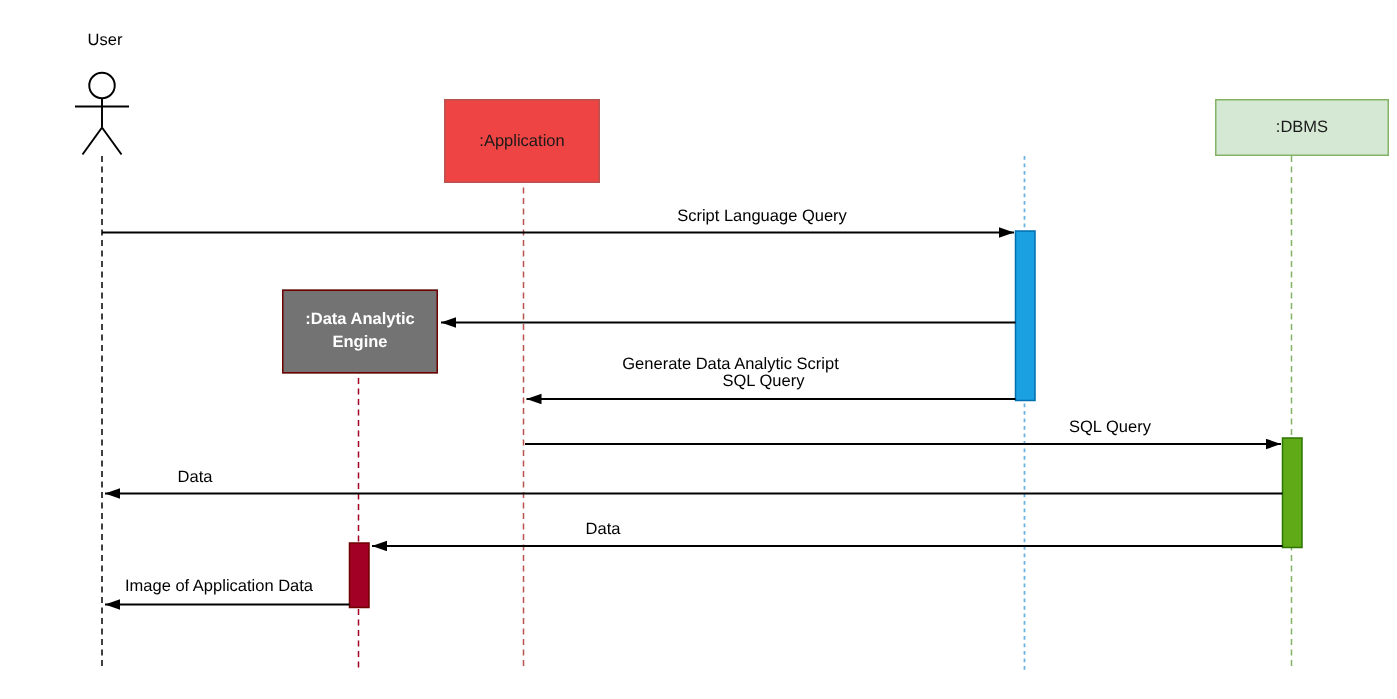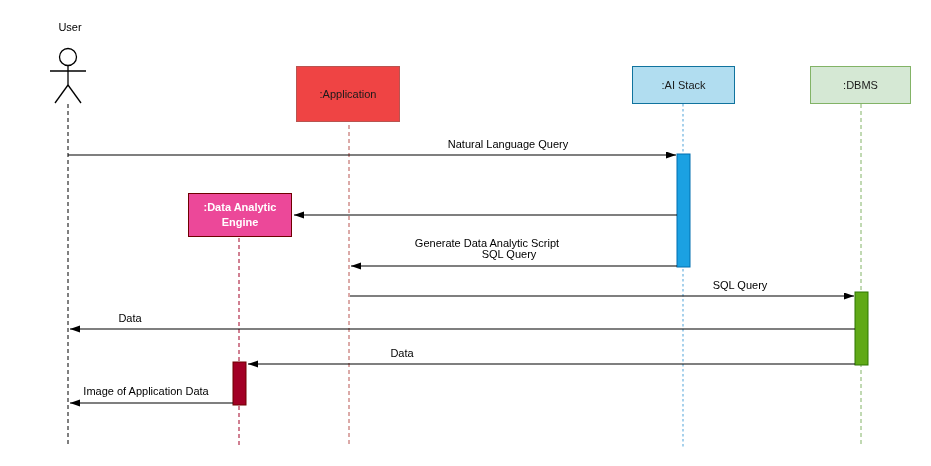--- a/index.html
+++ b/index.html
@@ -28,24 +28,24 @@
     align-items: center;
     justify-content: center;
     font-size: 11px;
     color: #1a1a1a;
     text-align: center;
   }
   .participant.application { left: 296px; top: 66px; width: 104px; height: 56px;
     background: #ef4444; border: 1px solid #B85450; }
   .participant.ai-stack { left: 632px; top: 66px; width: 103px; height: 38px;
     background: #B1DDF0; border: 1px solid #10739E; }
-  .participant.dbms { left: 810px; top: 66px; width: 101px; height: 38px;
+  .participant.dbms { left: 810px; top: 66px; width: 116px; height: 38px;
     background: #D5E8D4; border: 1px solid #82B366; }
-  .participant.engine { left: 188px; top: 193px; width: 104px; height: 44px;
-    background: #ec4899; border: 1px solid #6F0000; color: #ffffff;
+  .participant.engine { left: 188px; top: 193px; width: 104px; height: 56px;
+    background: #737373; border: 1px solid #6F0000; color: #ffffff;
     font-weight: bold; padding: 0 8px; line-height: 1.35; }
   .user-label { left: 70px; top: 22px; }
   .msg-1 { left: 508px; top: 139px; }
   .msg-2 { left: 487px; top: 199px; margin-top: 39px; }
   .msg-3 { left: 509px; top: 249px; }
   .msg-4 { left: 740px; top: 280px; }
   .msg-5 { left: 130px; top: 313px; }
   .msg-6 { left: 402px; top: 348px; }
   .msg-7 { left: 146px; top: 386px; }
 </style>
@@ -87,33 +87,30 @@
     <line x1="855" y1="364" x2="248" y2="364" stroke="#000000" stroke-width="1.2" marker-end="url(#arrow)"></line>
     <line x1="233" y1="403" x2="70" y2="403" stroke="#000000" stroke-width="1.2" marker-end="url(#arrow)"></line>
   </svg>
 
   <div class="label user-label">User</div>
 
   <div class="participant application">
     <span>:Application</span>
   </div>
 
-  <div class="participant ai-stack">
-    <span>:AI Stack</span>
-  </div>
 
   <div class="participant dbms">
     <span>:DBMS</span>
   </div>
 
   <div class="participant engine">
     <span>:Data Analytic Engine</span>
   </div>
 
-  <div class="label msg-1">Natural Language Query</div>
+  <div class="label msg-1">Script Language Query</div>
   <div class="label msg-2">Generate Data Analytic Script</div>
   <div class="label msg-3">SQL Query</div>
   <div class="label msg-4">SQL Query</div>
   <div class="label msg-5">Data</div>
   <div class="label msg-6">Data</div>
   <div class="label msg-7">Image of Application Data</div>
 
 </div>
 
 </body></html>

